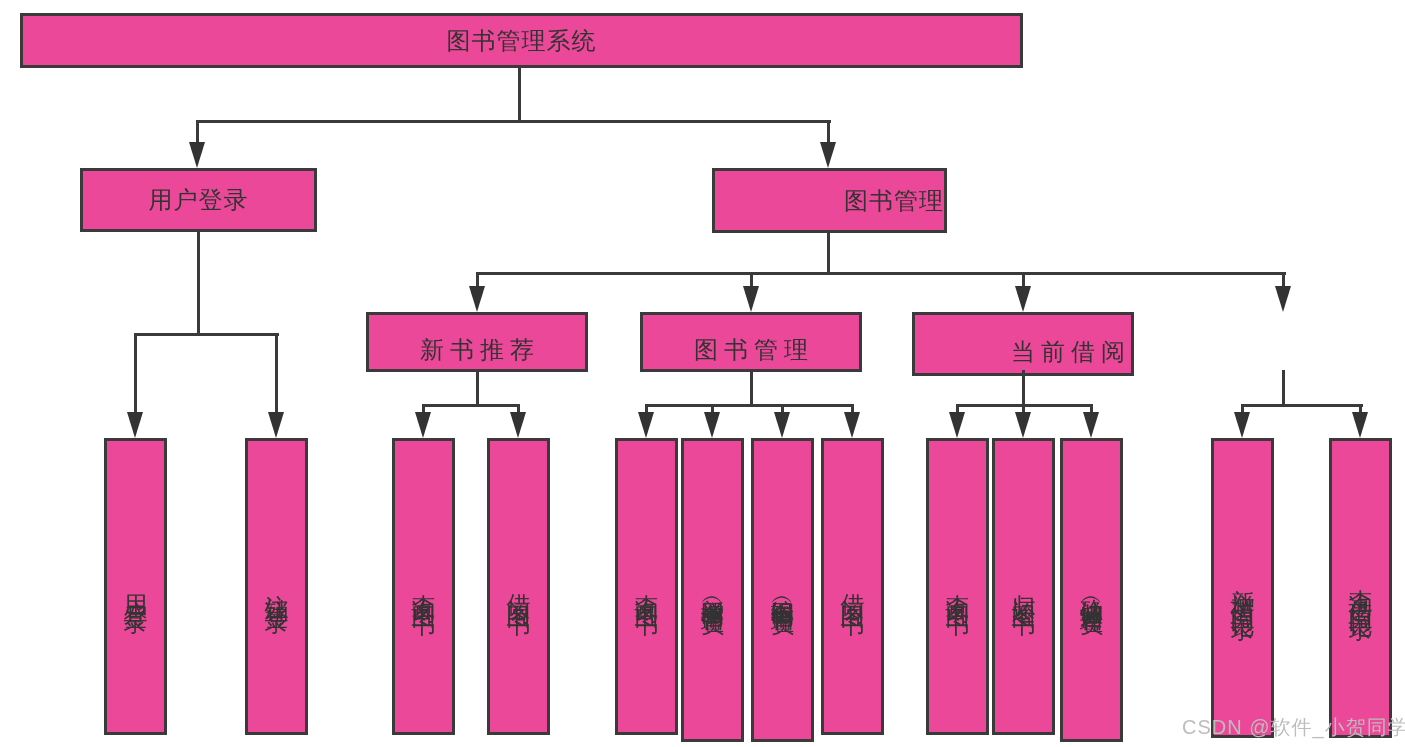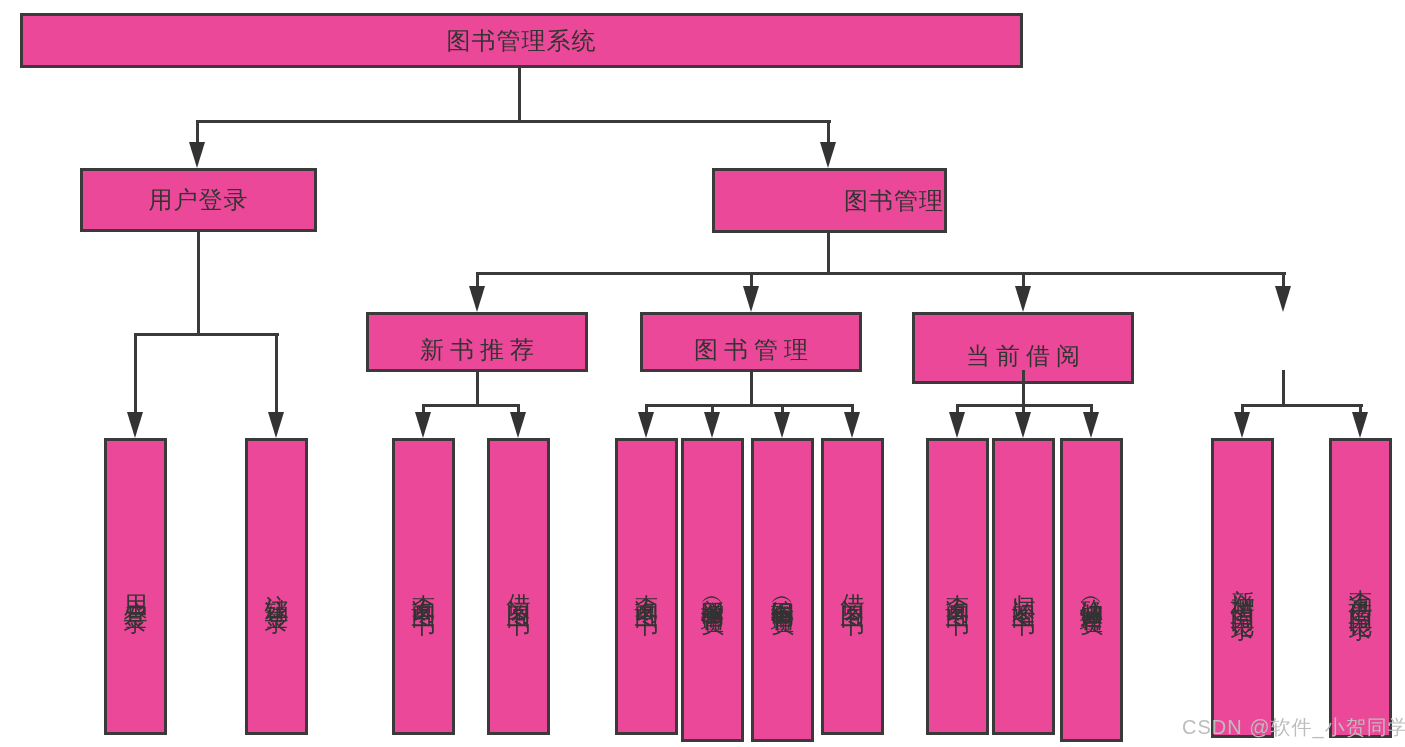--- a/index.html
+++ b/index.html
@@ -70,21 +70,21 @@
   <div class="arrow" style="left:1015px;top:286px;"></div>
   <div class="vline" style="left:1282px;top:272px;height:18px;"></div>
   <div class="arrow" style="left:1275px;top:286px;"></div>
 
   <div class="box" style="left:366px;top:312px;width:222px;height:60px;">
     <span class="hlabel sp">新书推荐</span>
   </div>
   <div class="box" style="left:640px;top:312px;width:222px;height:60px;">
     <span class="hlabel sp">图书管理</span>
   </div>
-  <div class="box" style="left:912px;top:312px;width:222px;height:72px;">
+  <div class="box" style="left:912px;top:312px;width:222px;height:64px;justify-content:flex-end;">
     <span class="hlabel sp">当前借阅</span>
   </div>
 
   <div class="vline" style="left:476px;top:370px;height:37px;"></div>
   <div class="hline" style="left:422px;top:404px;width:98px;"></div>
   <div class="vline" style="left:422px;top:404px;height:12px;"></div>
   <div class="arrow" style="left:415px;top:412px;"></div>
   <div class="vline" style="left:517px;top:404px;height:12px;"></div>
   <div class="arrow" style="left:510px;top:412px;"></div>
 

